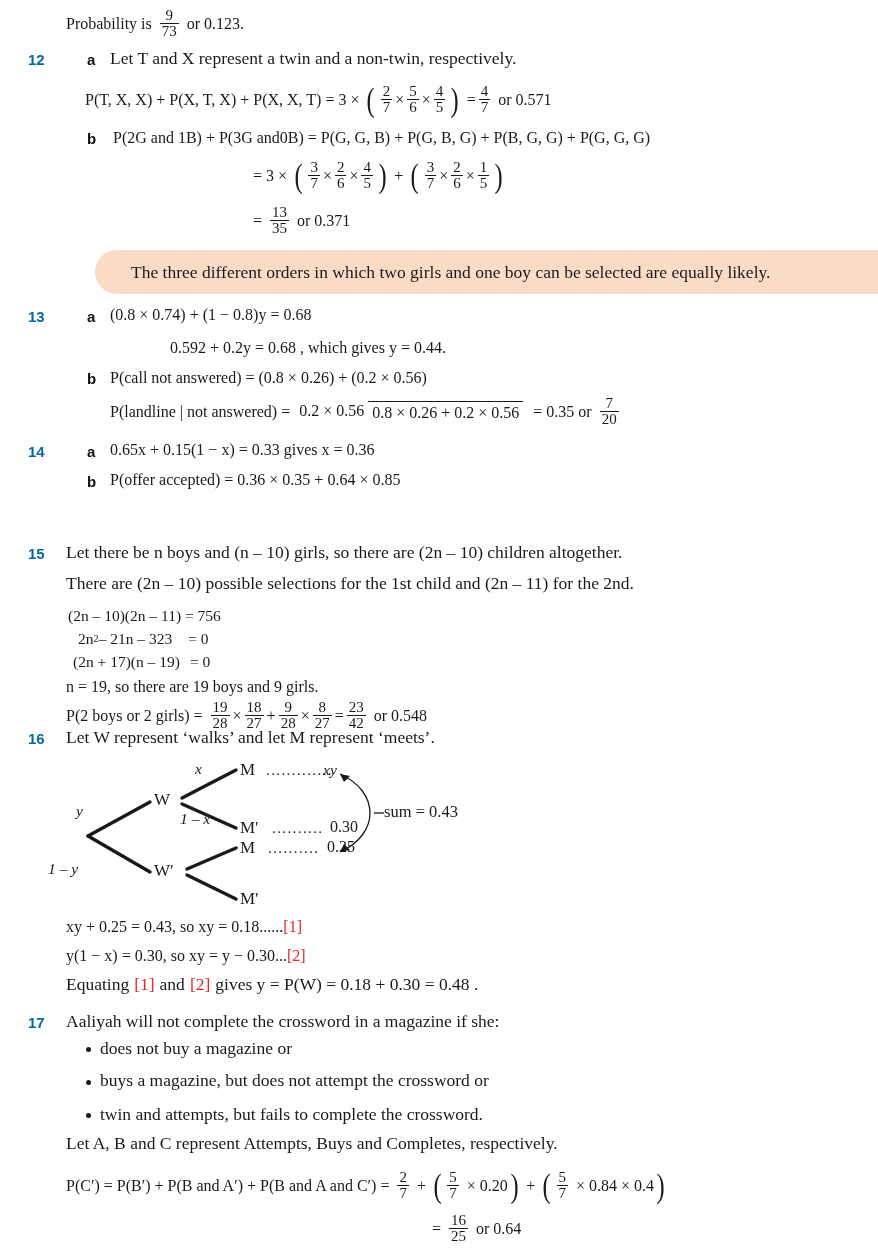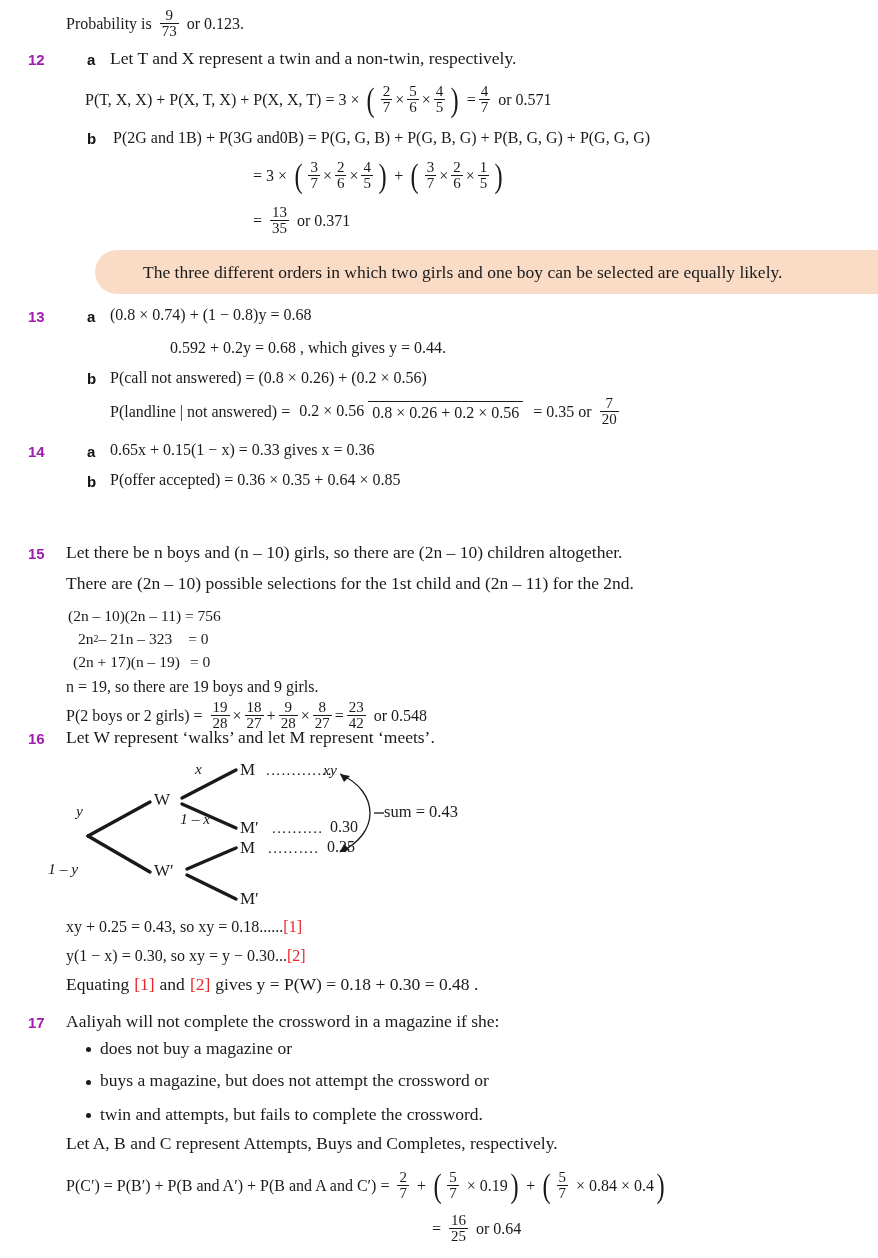--- a/index.html
+++ b/index.html
@@ -15,21 +15,21 @@
     font-family: "Liberation Serif", "DejaVu Serif", serif;
     color: #1a1a1a;
   }
 
   .page { position: relative; width: 772px; height: 1258px; }
   .qnum {
     position: absolute;
     font-family: "Liberation Sans", "DejaVu Sans", sans-serif;
     font-weight: bold;
     font-size: 15px;
-    color: #a21caf;
+    color: #0369a1;
   }
   .part {
     position: absolute;
     font-family: "Liberation Sans", "DejaVu Sans", sans-serif;
     font-weight: bold;
     font-size: 15px;
     color: #111;
   }
   .txt {
     position: absolute;
@@ -89,21 +89,21 @@
     background: #fadbc6;
     border-top-left-radius: 22px;
     border-bottom-left-radius: 22px;
     display: flex;
     align-items: center;
   }
   .notebox .note-text {
     font-size: 17.5px;
     color: #1a1a1a;
     white-space: nowrap;
-    padding-left: 48px;
+    padding-left: 36px;
   }
 
   
   .bullet-dot {
     position: absolute;
     width: 5px; height: 5px;
     background: #1a1a1a;
     border-radius: 50%;
   }
 
@@ -410,21 +410,21 @@
       </span>
     <span class="sp"></span>
     <span>+</span>
     <span class="sp"></span>
     <span class="paren">(</span>
     <span class="frac">
         <span class="num">5</span>
         <span class="den">7</span>
       </span>
     <span class="sp"></span>
-    <span>× 0.19</span>
+    <span>× 0.20</span>
     <span class="paren">)</span>
     <span class="sp"></span>
     <span>+</span>
     <span class="sp"></span>
     <span class="paren">(</span>
     <span class="frac">
         <span class="num">5</span>
         <span class="den">7</span>
       </span>
     <span class="sp"></span>

